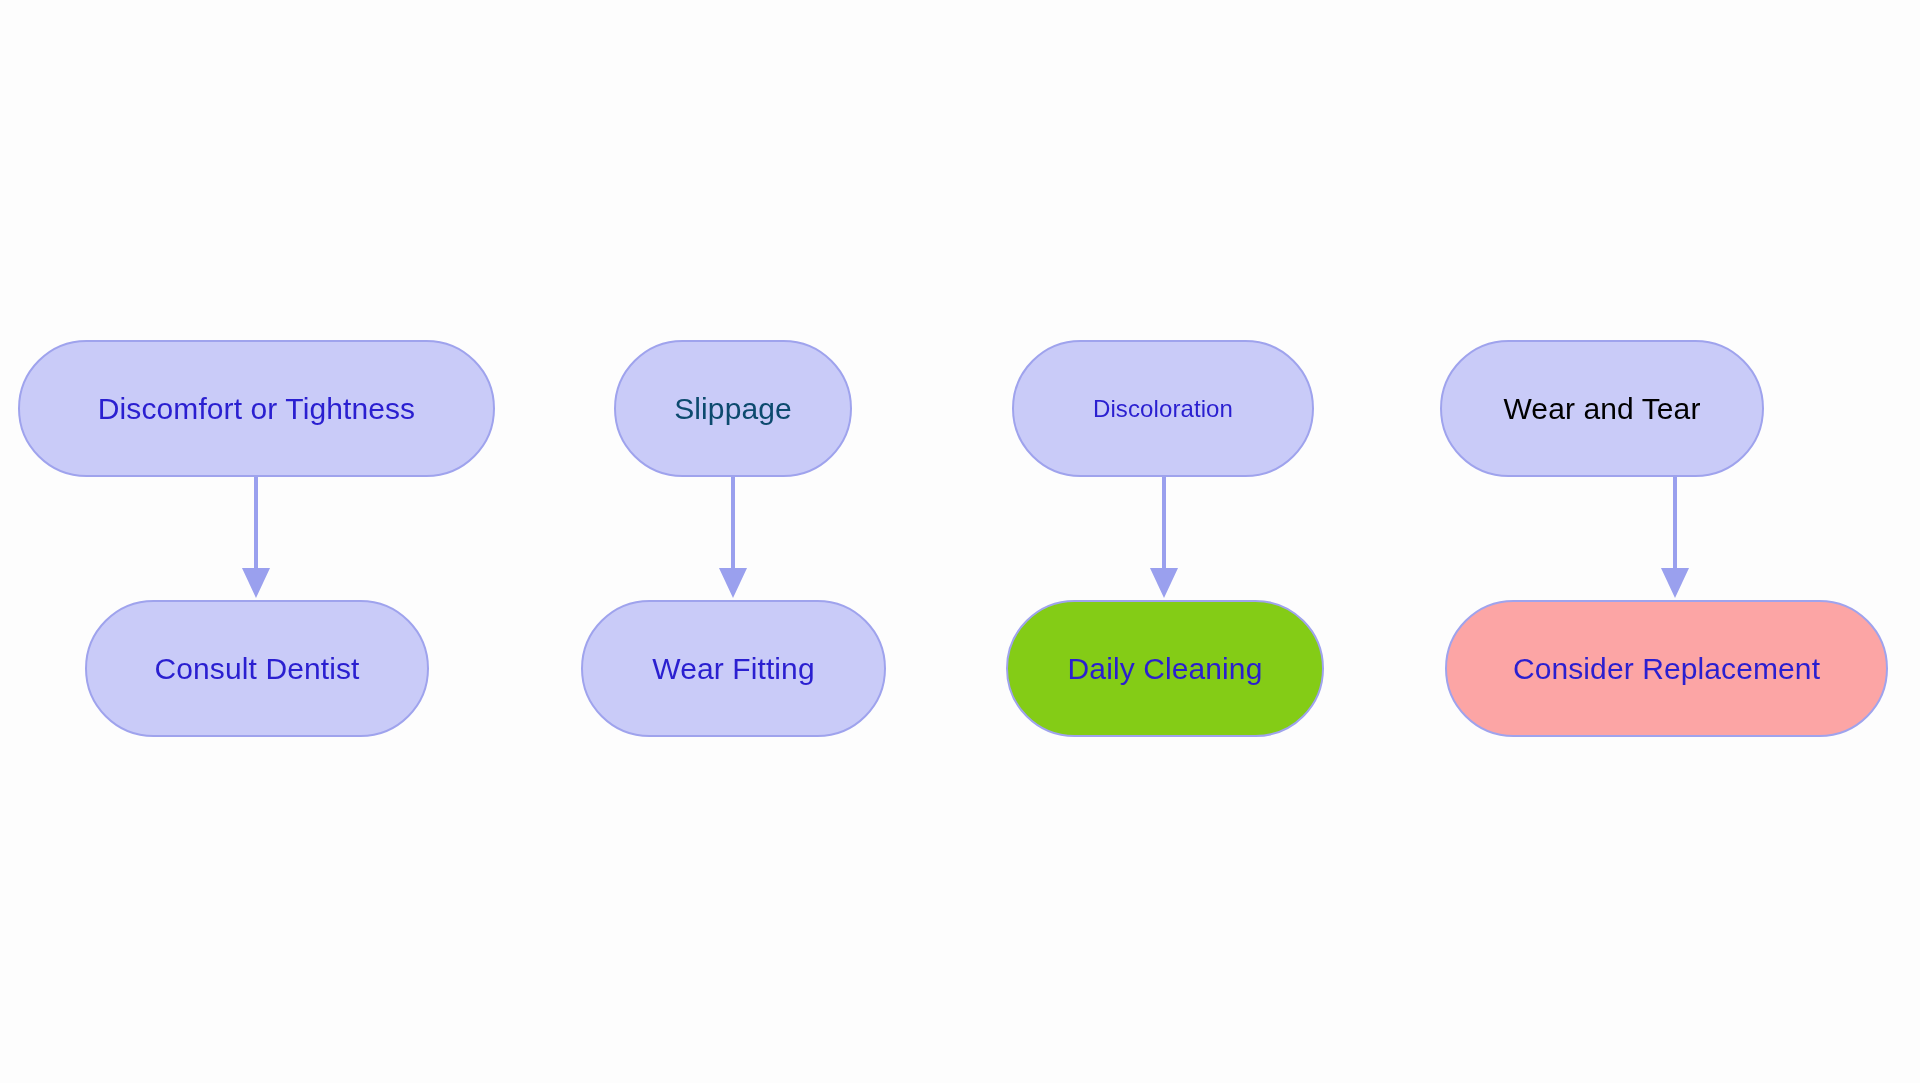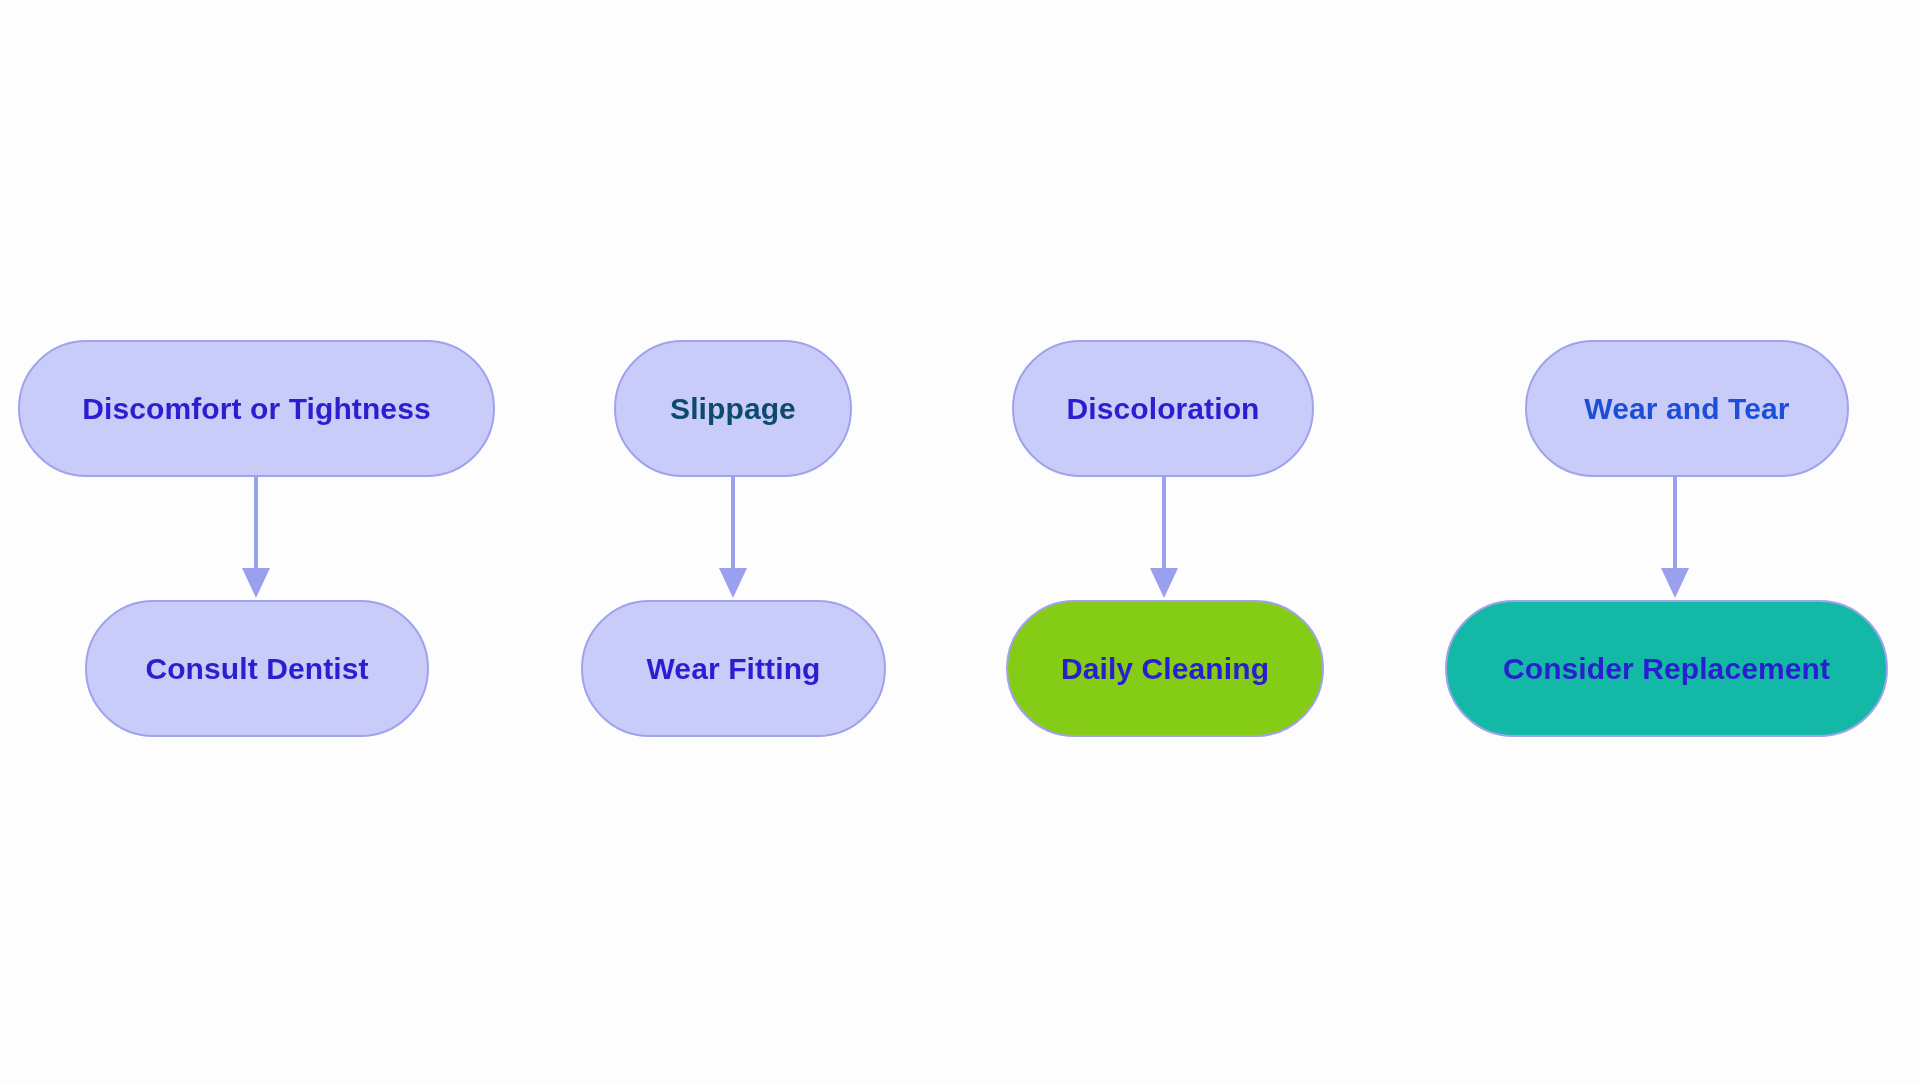--- a/index.html
+++ b/index.html
@@ -23,21 +23,21 @@
     position: absolute;
     box-sizing: border-box;
     display: flex;
     align-items: center;
     justify-content: center;
     background: #c9cbf8;
     border: 2px solid #3b82f6;
     border-radius: 999px;
     color: #2a1fd0;
     font-size: 30px;
-    font-weight: 700;
+    font-weight: 400;
     letter-spacing: 0.1px;
     white-space: nowrap;
     user-select: none;
   }
   .node-label {
     pointer-events: none;
     line-height: 1;
   }
   .edge-svg {
     position: absolute;
@@ -74,33 +74,33 @@
       </g>
   </svg>
 
   <div class="diagram-layer" id="nodes-layer">
       <div class="node" style="left: 18px; top: 340px; width: 477px; height: 137px; background: rgb(201, 203, 248); border-color: rgb(159, 163, 237); color: rgb(42, 31, 208); font-size: 30px;">
         <span class="node-label">Discomfort or Tightness</span>
       </div>
       <div class="node" style="left: 614px; top: 340px; width: 238px; height: 137px; background: rgb(201, 203, 248); border-color: rgb(159, 163, 237); color: #0c4a6e; font-size: 30px;">
         <span class="node-label">Slippage</span>
       </div>
-      <div class="node" style="left: 1012px; top: 340px; width: 302px; height: 137px; background: rgb(201, 203, 248); border-color: rgb(159, 163, 237); color: rgb(42, 31, 208); font-size: 30px;">
+      <div class="node" style="left: 1012px; top: 340px; width: 302px; height: 137px; background: rgb(201, 203, 248); border-color: rgb(159, 163, 237); color: rgb(42, 31, 208); font-size: 24px;">
         <span class="node-label">Discoloration</span>
       </div>
-      <div class="node" style="left: 1525px; top: 340px; width: 324px; height: 137px; background: rgb(201, 203, 248); border-color: rgb(159, 163, 237); color: #1d4ed8; font-size: 30px;">
+      <div class="node" style="left: 1440px; top: 340px; width: 324px; height: 137px; background: rgb(201, 203, 248); border-color: rgb(159, 163, 237); color: #000000; font-size: 30px;">
         <span class="node-label">Wear and Tear</span>
       </div>
       <div class="node" style="left: 85px; top: 600px; width: 344px; height: 137px; background: rgb(201, 203, 248); border-color: rgb(159, 163, 237); color: rgb(42, 31, 208); font-size: 30px;">
         <span class="node-label">Consult Dentist</span>
       </div>
       <div class="node" style="left: 581px; top: 600px; width: 305px; height: 137px; background: rgb(201, 203, 248); border-color: rgb(159, 163, 237); color: rgb(42, 31, 208); font-size: 30px;">
         <span class="node-label">Wear Fitting</span>
       </div>
       <div class="node" style="left: 1006px; top: 600px; width: 318px; height: 137px; background: #84cc16; border-color: rgb(159, 163, 237); color: rgb(42, 31, 208); font-size: 30px;">
         <span class="node-label">Daily Cleaning</span>
       </div>
-      <div class="node" style="left: 1445px; top: 600px; width: 443px; height: 137px; background: #14b8a6; border-color: rgb(159, 163, 237); color: rgb(42, 31, 208); font-size: 30px;">
+      <div class="node" style="left: 1445px; top: 600px; width: 443px; height: 137px; background: #fca5a5; border-color: rgb(159, 163, 237); color: rgb(42, 31, 208); font-size: 30px;">
         <span class="node-label">Consider Replacement</span>
       </div>
     </div>
 
 </div>
 
 </body></html>

